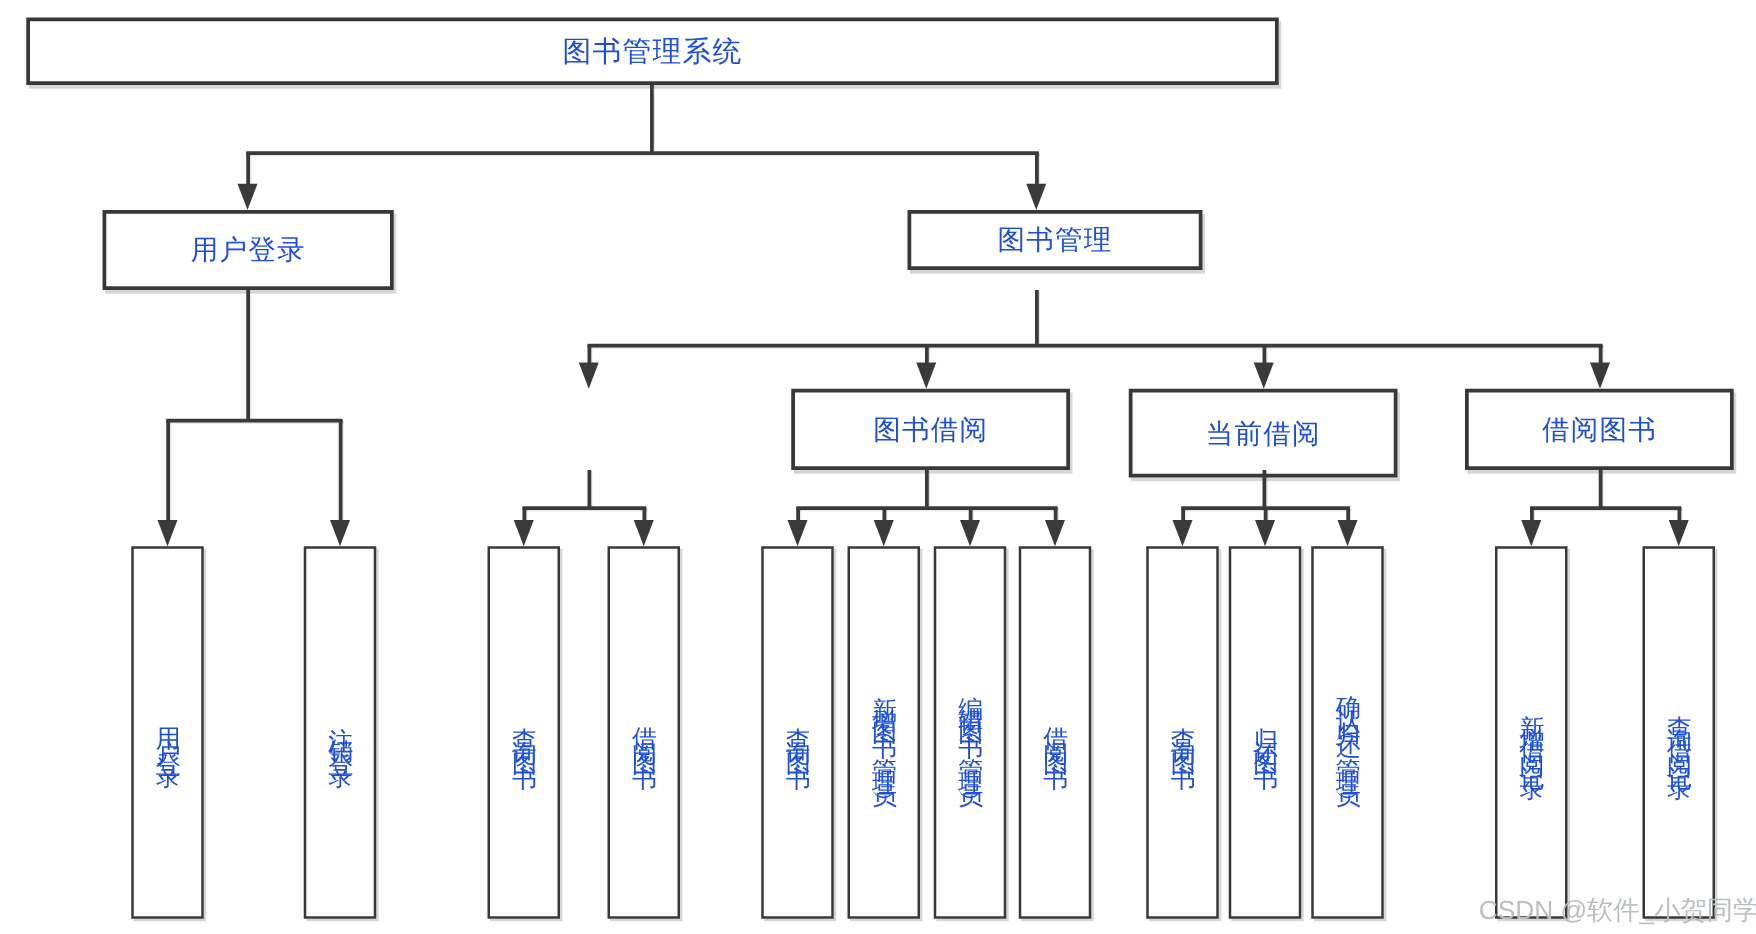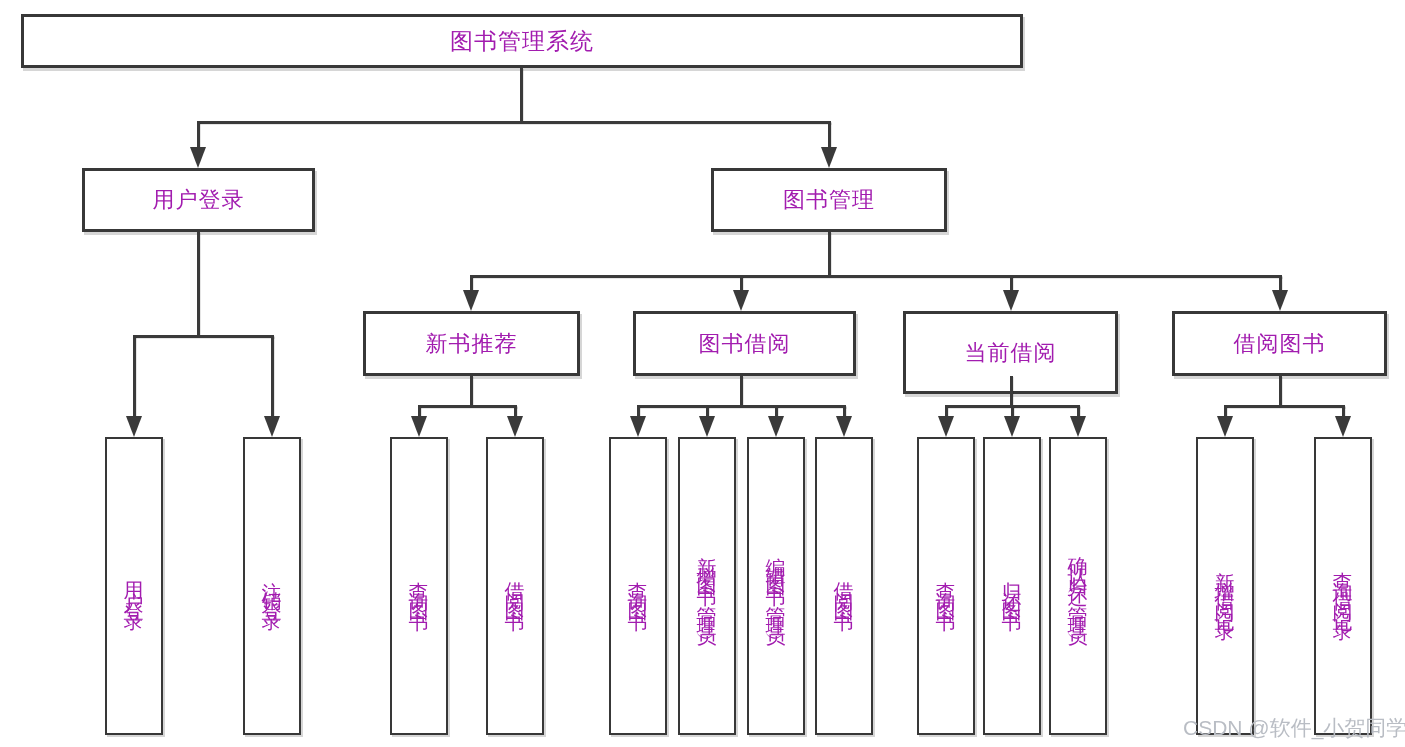--- a/index.html
+++ b/index.html
@@ -3,21 +3,21 @@
 <meta charset="utf-8">
 <style>
   html,body{margin:0;padding:0;background:#ffffff;}
   .canvas{
     position:relative;width:1405px;height:747px;background:#ffffff;
     font-family:"Liberation Sans","DejaVu Sans",sans-serif;overflow:hidden;
   }
   .node{
     position:absolute;box-sizing:border-box;background:#ffffff;
     border:3px solid #383838;display:flex;align-items:center;justify-content:center;
-    color:#a21caf;font-size:22px;letter-spacing:1px;
+    color:#1d4ed8;font-size:22px;letter-spacing:1px;
     box-shadow:2px 3px 0 rgba(0,0,0,0.16);
   }
   .root{font-size:23px;}
   .leaf{border-width:2px;font-size:20px;box-shadow:2px 2px 0 rgba(0,0,0,0.16);}
   .vtext{writing-mode:vertical-rl;letter-spacing:10px;line-height:1;}
   .vline,.hline{position:absolute;background:#3a3a3a;box-shadow:1px 1px 0 rgba(0,0,0,0.10);}
   .arrow{
     position:absolute;width:0;height:0;
     border-left:8px solid transparent;border-right:8px solid transparent;
     border-top:21px solid #3a3a3a;
@@ -32,31 +32,28 @@
 
 <div class="canvas">
 
   <div class="node root" style="left:21px;top:14px;width:1002px;height:54px">
     <span>图书管理系统</span>
   </div>
 
   <div class="node" style="left:82px;top:168px;width:233px;height:64px">
     <span>用户登录</span>
   </div>
-  <div class="node" style="left:711px;top:168px;width:236px;height:64px">
+  <div class="node" style="left:726px;top:168px;width:236px;height:48px">
     <span>图书管理</span>
   </div>
 
-  <div class="node" style="left:363px;top:311px;width:217px;height:65px">
-    <span>新书推荐</span>
-  </div>
   <div class="node" style="left:633px;top:311px;width:223px;height:65px">
     <span>图书借阅</span>
   </div>
-  <div class="node" style="left:903px;top:311px;width:215px;height:83px">
+  <div class="node" style="left:903px;top:311px;width:215px;height:71px">
     <span>当前借阅</span>
   </div>
   <div class="node" style="left:1172px;top:311px;width:215px;height:65px">
     <span>借阅图书</span>
   </div>
 
   <div class="node leaf" style="left:105px;top:437px;width:58px;height:298px">
     <span class="vtext">用户登录</span>
   </div>
   <div class="node leaf" style="left:243px;top:437px;width:58px;height:298px">

